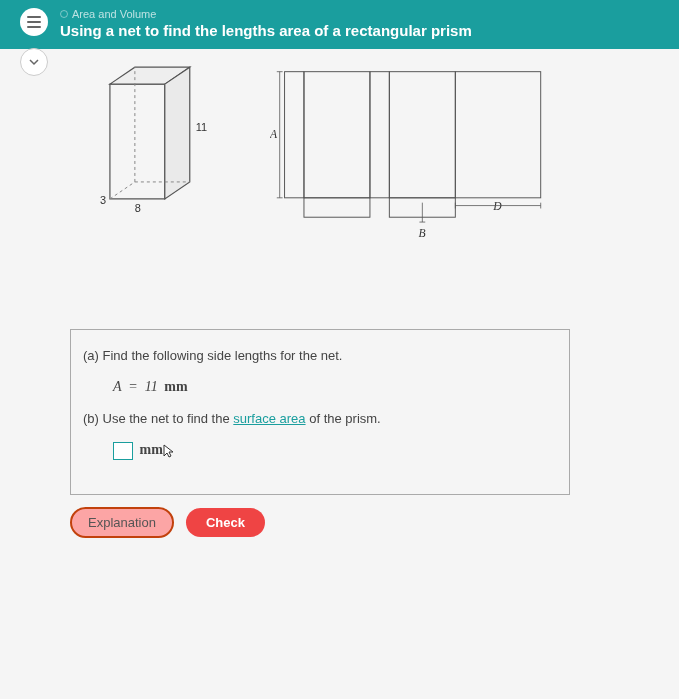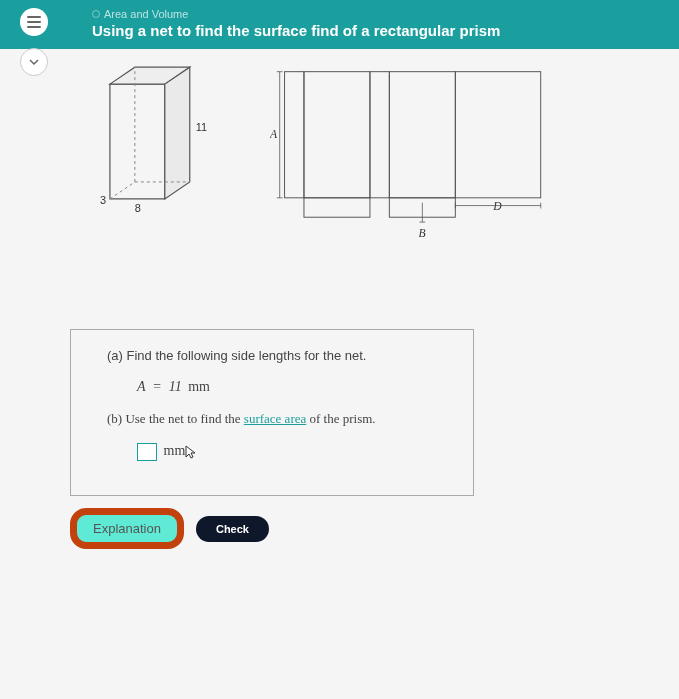--- a/index.html
+++ b/index.html
@@ -1,21 +1,21 @@
 <!DOCTYPE html>
 <html><head>
   <meta charset="utf-8">
   <style>
     * { box-sizing: border-box; margin: 0; padding: 0; }
     body { font-family: Arial, sans-serif; background: #f5f5f5; width: 679px; height: 699px; overflow: hidden; }
     
     .header {
       background: #1a9e9e;
       color: white;
-      padding: 8px 92px 10px;
+      padding: 8px 60px 10px;
       display: flex;
       flex-direction: column;
     }
     .breadcrumb { font-size: 11px; opacity: 0.7; margin-bottom: 2px; display: flex; align-items: center; gap: 4px; }
     .breadcrumb-dot { width: 8px; height: 8px; border: 1.5px solid rgba(255,255,255,0.6); border-radius: 50%; display: inline-block; }
     .title { font-size: 15px; font-weight: bold; }
     
     .menu-btn {
       position: absolute; top: 8px; left: 20px;
       width: 28px; height: 28px; background: white; border-radius: 50%;
@@ -35,30 +35,30 @@
     .content { padding: 10px 60px 10px 70px; background: #f5f5f5; }
     
     .diagrams { display: flex; gap: 50px; align-items: flex-start; margin-bottom: 70px; }
     
     .prism-3d { position: relative; width: 150px; height: 180px; }
     
     .net-diagram { position: relative; width: 350px; height: 200px; }
     
     .question-box {
       border: 1px solid #aaa;
-      padding: 18px 36px;
+      padding: 18px 12px;
       background: #f5f5f5;
       font-size: 13px;
       color: #444;
-      width: 404px;
+      width: 500px;
     }
     .question-box .part { margin-bottom: 16px; }
     .equation-line { margin: 16px 0 16px 30px; font-family: 'Times New Roman', serif; font-style: italic; font-size: 14px; }
     .var { font-style: italic; }
-    .unit { font-style: normal; margin-left: 3px; }
+    .unit { font-style: normal; margin-left: 3px; font-weight: bold; }
     .link-term { color: #1a9e9e; text-decoration: underline; cursor: pointer; }
     
     .input-box {
       display: inline-block;
       border: 1px solid #1a9e9e;
       width: 20px; height: 18px;
       vertical-align: middle;
       background: white;
     }
     .input-box.typed {
@@ -69,28 +69,28 @@
       position: relative;
     }
     .cursor-line {
       position: absolute;
       right: -2px; top: 0; bottom: 0;
       width: 1px; background: #333;
     }
     
     .controls { display: flex; gap: 12px; margin-top: 12px; align-items: center; }
     .explain-btn {
-      border: 7px solid #c2410c; border-radius: 16px;
+      border: 2px solid #c2410c; border-radius: 16px;
       padding: 6px 16px; font-size: 13px; color: #555;
-      background: #5eead4; cursor: pointer;
+      background: #fca5a5; cursor: pointer;
     }
     .check-btn {
       border: none; border-radius: 16px;
-      padding: 7px 20px; font-size: 11px; color: white; font-weight: bold;
-      background: #0f172a; cursor: pointer;
+      padding: 7px 20px; font-size: 13px; color: white; font-weight: bold;
+      background: #ef4444; cursor: pointer;
     }
     
     .cursor-icon { display: inline-block; vertical-align: middle; margin-left: -2px; }
   </style>
 </head>
 <body>
 
 <div class="menu-btn">
   <span></span>
     <span></span>
@@ -101,21 +101,21 @@
   <svg viewBox="0 0 12 12">
     <path d="M2 4 L6 8 L10 4" stroke="#666" stroke-width="1.5" fill="none"></path>
   </svg>
 </div>
 
 <div class="header">
   <div class="breadcrumb">
     <span class="breadcrumb-dot"></span>
     <span>Area and Volume</span>
   </div>
-  <div class="title">Using a net to find the surface find of a rectangular prism</div>
+  <div class="title">Using a net to find the lengths area of a rectangular prism</div>
 </div>
 
 <div class="content">
 
   <div class="diagrams">
 
     <svg class="prism-3d" viewBox="0 0 150 180">
       <path d="M 40 25 L 95 25 L 95 140 L 40 140 Z" fill="#f5f5f5" stroke="#555" stroke-width="1.2"></path>
       <path d="M 40 25 L 65 8 L 120 8 L 95 25 Z" fill="#eee" stroke="#555" stroke-width="1.2"></path>
       <path d="M 95 25 L 120 8 L 120 123 L 95 140 Z" fill="#eaeaea" stroke="#555" stroke-width="1.2"></path>
@@ -156,21 +156,21 @@
     <div class="equation-line">
       <span class="var">A</span>
       &nbsp;=&nbsp;
       <span>11</span>
       <span class="unit">mm</span>
     </div>
 
 
 
 
-    <div class="part" style="margin-top:12px;font-family:Liberation Serif, serif;">
+    <div class="part" style="margin-top:12px;">
       <span>(b) Use the net to find the </span><span class="link-term">surface area</span><span> of the prism.</span>
     </div>
 
     <div class="equation-line">
       <span class="input-box"></span>
       <span class="unit">mm</span><svg class="cursor-icon" width="16" height="16" viewBox="0 0 16 16">
         <path d="M3 2 L3 13 L6 10 L8 14 L10 13 L8 9 L12 9 Z" fill="#fff" stroke="#333" stroke-width="1"></path>
       </svg>
     </div>
   </div>

